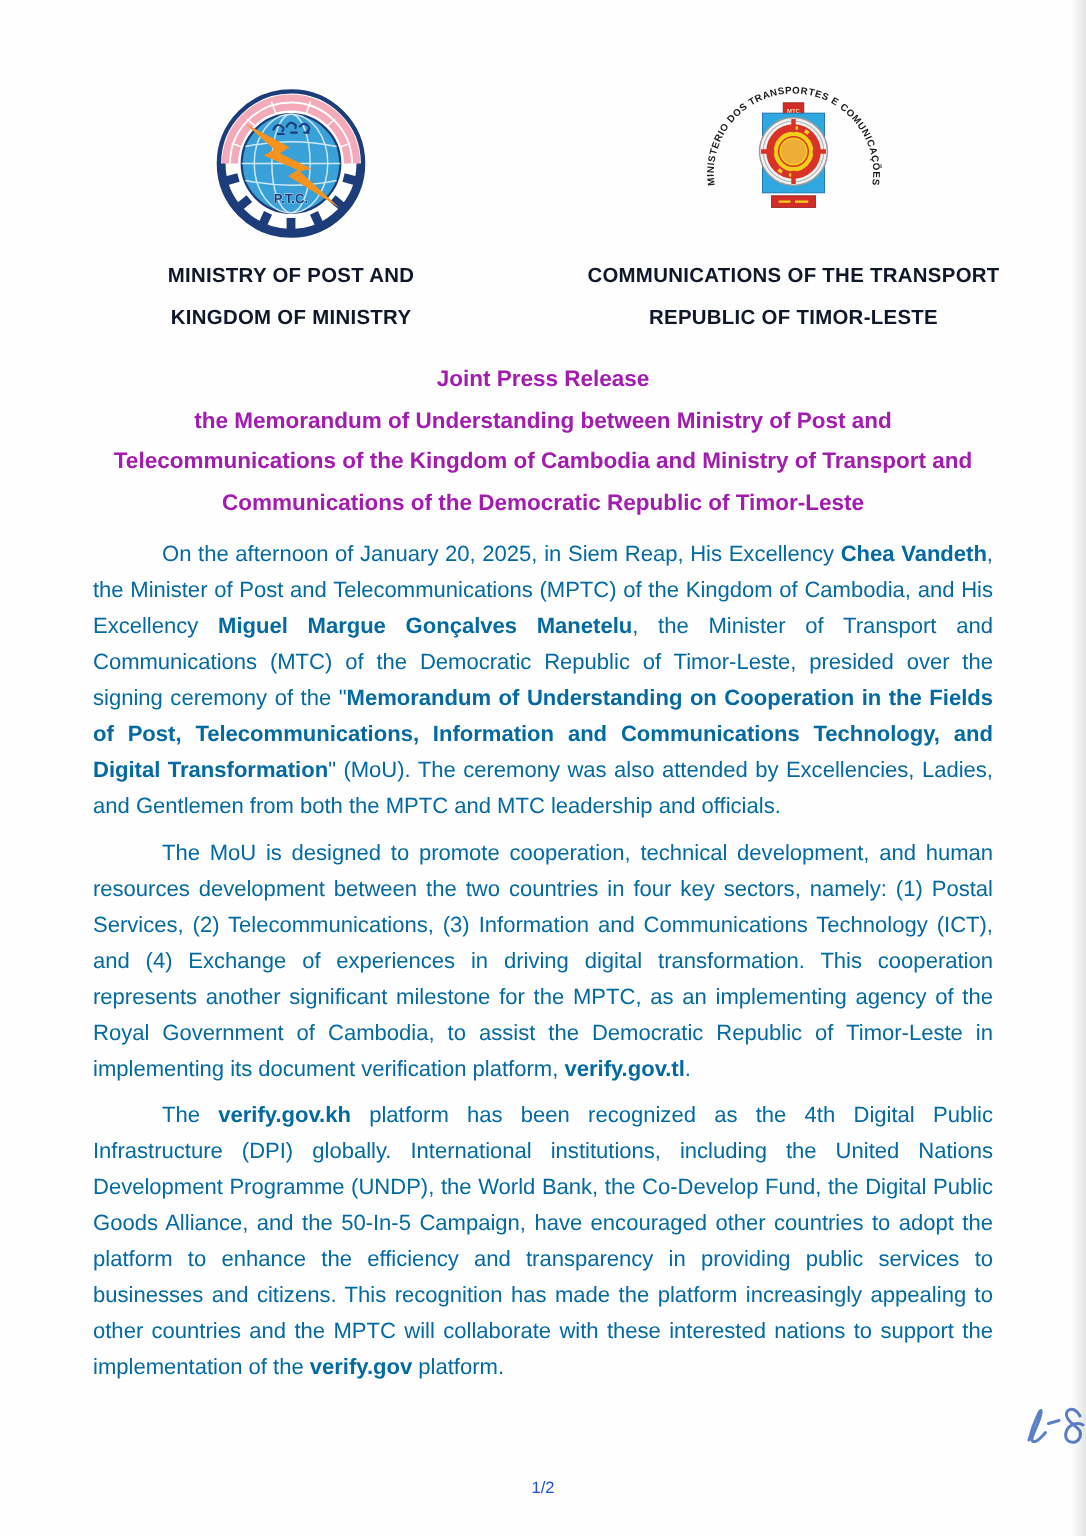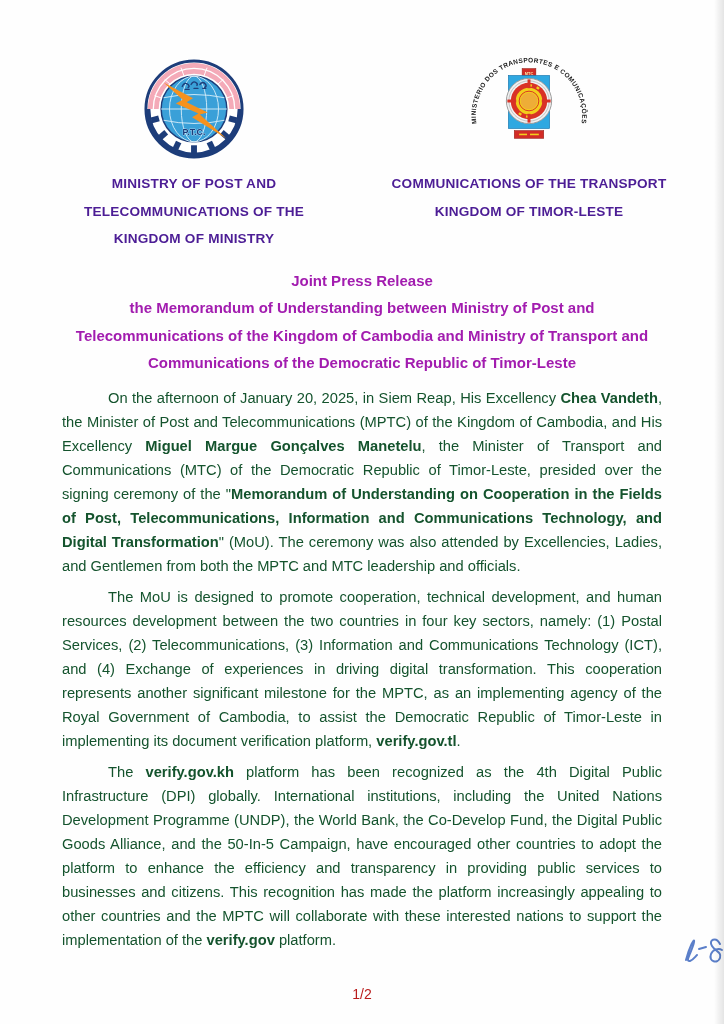--- a/index.html
+++ b/index.html
@@ -30,52 +30,52 @@
   .header-col.right { width:330px; }
   .logo-box { height:122px; display:flex; align-items:flex-end; justify-content:center; }
   .header-col.left .logo-box { padding-bottom:2px;text-align:center; }
 
   .ministry-heading {
     margin-top:8px;
     text-align:center;
     font-weight:bold;
     font-size:13.6px;
     line-height:27.5px;
-    color:#4c1d95;
+    color:#0f172a;
     letter-spacing:0.2px;
   }
 
   .title-block {
     margin:14px auto 0;
     width:612px;
     text-align:center;
     font-weight:bold;
     font-size:15px;
     line-height:27.5px;
     color:#a21caf;
   }
 
   .body-block { width:600px; margin:9px auto 0; }
   .body-block p {
     font-size:14.7px;
     line-height:24px;
     text-align:justify;
     text-indent:46px;
-    color:#14532d;
+    color:#0369a1;
     margin-bottom:7px;
   }
   .body-block p span.b { font-weight:bold; }
 
   .footer-page {
     position:absolute;
     left:0; right:0;
     top:986px;
     text-align:center;
-    font-size:14px;
-    color:#b91c1c;
+    font-size:11px;
+    color:#1d4ed8;
   }
 
   .signature {
     position:absolute;
     left:676px; top:926px;
     width:52px; height:46px;
   }
 
   svg text { font-family:"Liberation Sans", sans-serif; }
 </style>
@@ -129,21 +129,20 @@
             <path d="M43 32 h4 M52 31 h4 M61 31 h3"></path>
           </g>
 
           <polygon fill="#f6921e" points="21,25 51,41 44.5,45 66,55.5 58,57.5 85,82 50,60.5 56.5,56.5 33.5,46.5 40.5,42.5"></polygon>
 
           <text x="52" y="79" text-anchor="middle" font-size="9" font-weight="bold" fill="#1d3d7a" stroke="#daeefb" stroke-width="0.5" paint-order="stroke">P.T.C.</text>
         </svg>
       </div>
       <div class="ministry-heading">
         <div>MINISTRY OF POST AND</div>
-        <div>TELECOMMUNICATIONS OF THE</div>
         <div>KINGDOM OF MINISTRY</div>
       </div>
     </div>
 
     <div class="header-col right">
       <div class="logo-box">
         <svg width="128" height="122" viewBox="0 0 130 124">
           <defs>
             <path id="mtcArc" d="M 15.6 98.5 A 54 54 0 1 1 114.4 98.5" fill="none"></path>
           </defs>
@@ -176,21 +175,21 @@
 
           <rect x="50" y="92" width="30" height="8" fill="#d22c26" stroke="#8c1b16" stroke-width="0.5"></rect>
           <g stroke="#f2cf1c" stroke-width="1.6">
             <line x1="55" y1="96" x2="63" y2="96"></line>
             <line x1="66" y1="96" x2="75" y2="96"></line>
           </g>
         </svg>
       </div>
       <div class="ministry-heading">
         <div>COMMUNICATIONS OF THE TRANSPORT</div>
-        <div>KINGDOM OF TIMOR-LESTE</div>
+        <div>REPUBLIC OF TIMOR-LESTE</div>
       </div>
     </div>
   </div>
 
   <div class="title-block">
     <div>Joint Press Release</div>
     <div>the Memorandum of Understanding between Ministry of Post and Telecommunications of the Kingdom of Cambodia and Ministry of Transport and Communications of the Democratic Republic of Timor-Leste</div>
   </div>
 
   <div class="body-block">

